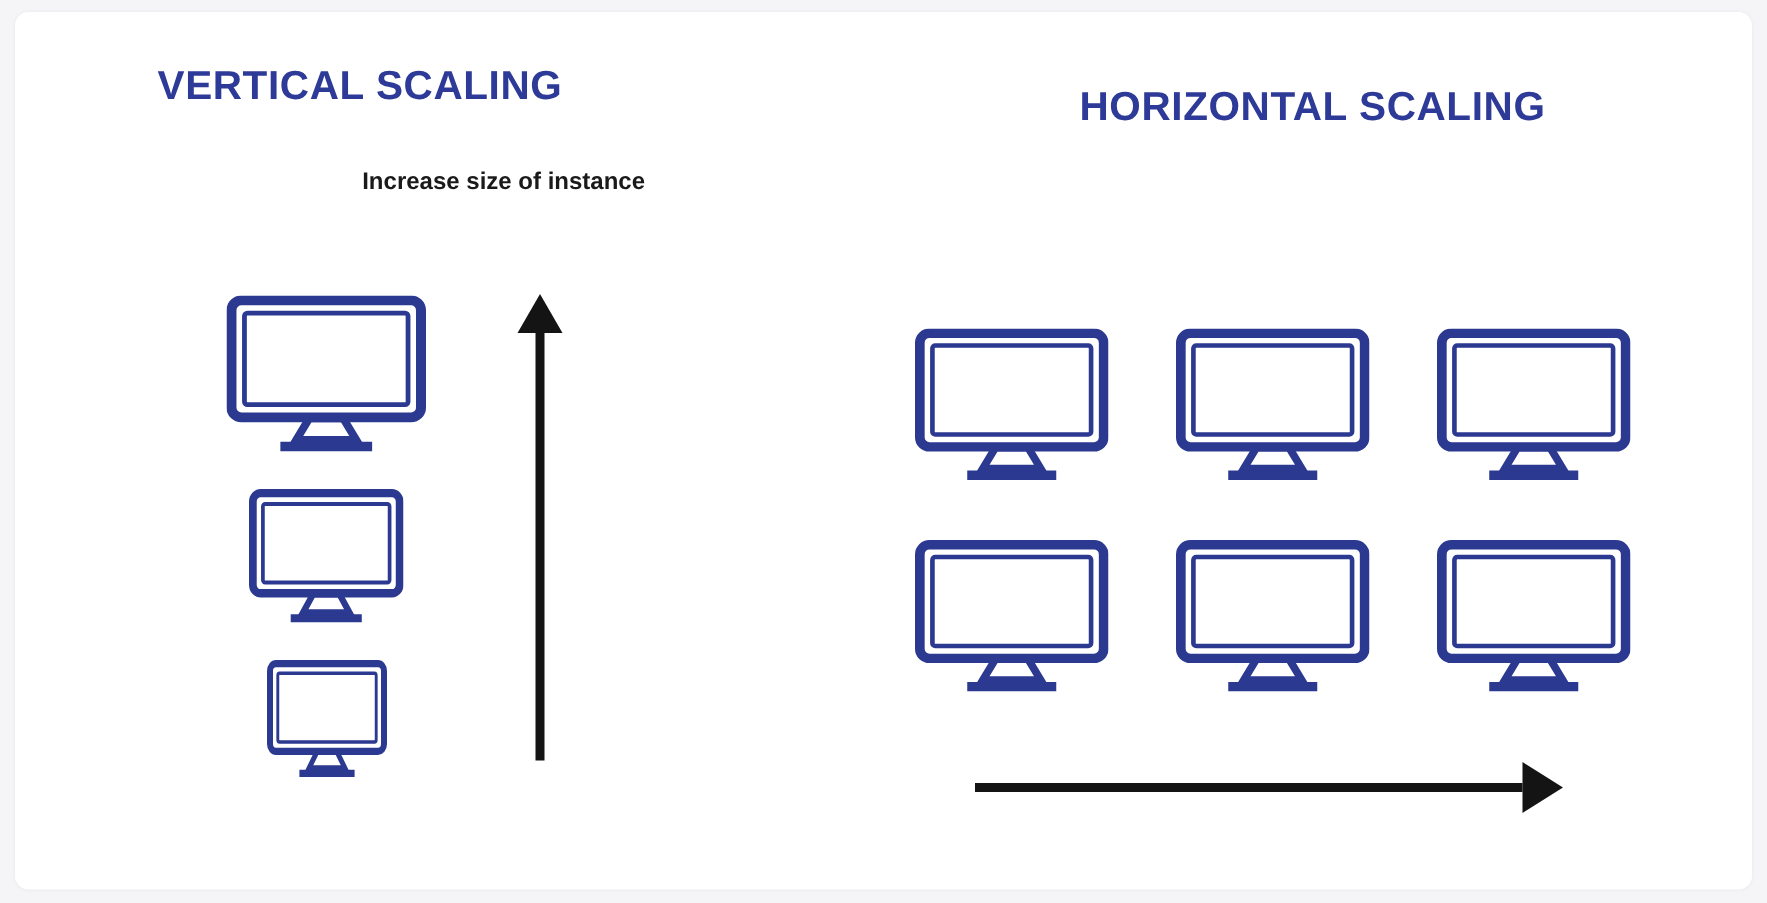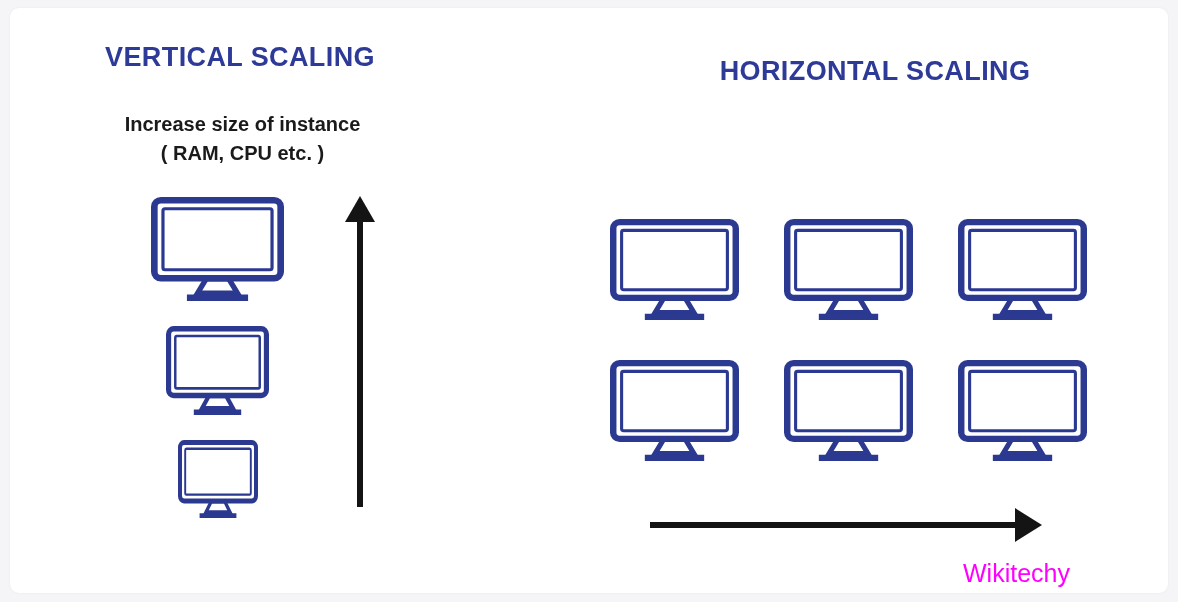--- a/index.html
+++ b/index.html
@@ -29,25 +29,25 @@
     margin: 0;
     font-size: 27px;
     font-weight: bold;
     letter-spacing: 0.4px;
     color: var(--title-blue, #2E3A97);
     text-align: center;
     white-space: nowrap;
   }
   .subtitle {
     margin: 0;
-    font-size: 20px;
+    font-size: 16px;
     font-weight: bold;
     line-height: 1.45;
     color: var(--text-black, #1A1A1A);
-    text-align: center;
+    text-align: right;
     white-space: nowrap;
   }
 
   #v-title    { left: 40px;  top: 34px;  width: 380px; }
   #v-subtitle { left: 45px;  top: 102px; width: 375px; }
   #h-title    { left: 645px; top: 48px;  width: 440px; }
   #h-subtitle { left: 645px; top: 104px; width: 440px; }
 
   
   #v-stack {
@@ -114,21 +114,20 @@
 </head>
 <body>
 
 <div class="page">
   <div class="card">
 
     <h1 class="title" id="v-title">VERTICAL SCALING</h1>
 
     <p class="subtitle" id="v-subtitle">
       <span>Increase size of instance</span><br>
-      <span>( RAM, CPU etc. )</span>
     </p>
 
     <h1 class="title" id="h-title">HORIZONTAL SCALING</h1>
 
 
     <div id="v-stack">
         <div class="monitor size-large">
     <svg viewBox="0 0 100 80" preserveAspectRatio="none" aria-hidden="true">
       <path class="m-stand" d="M 41.5 63 L 35 74 L 65 74 L 58.5 63 Z"></path>
       <path class="m-base" d="M 27 77.5 L 73 77.5"></path>
@@ -208,16 +207,15 @@
       <rect class="m-inner" x="9" y="9" width="82" height="47" rx="1.5"></rect>
     </svg>
   </div>
       </div>
 
     <div id="h-arrow">
       <div class="shaft"></div>
       <div class="head"></div>
     </div>
 
-    <div class="watermark">Wikitechy</div>
 
   </div>
 </div>
 
 </body></html>

